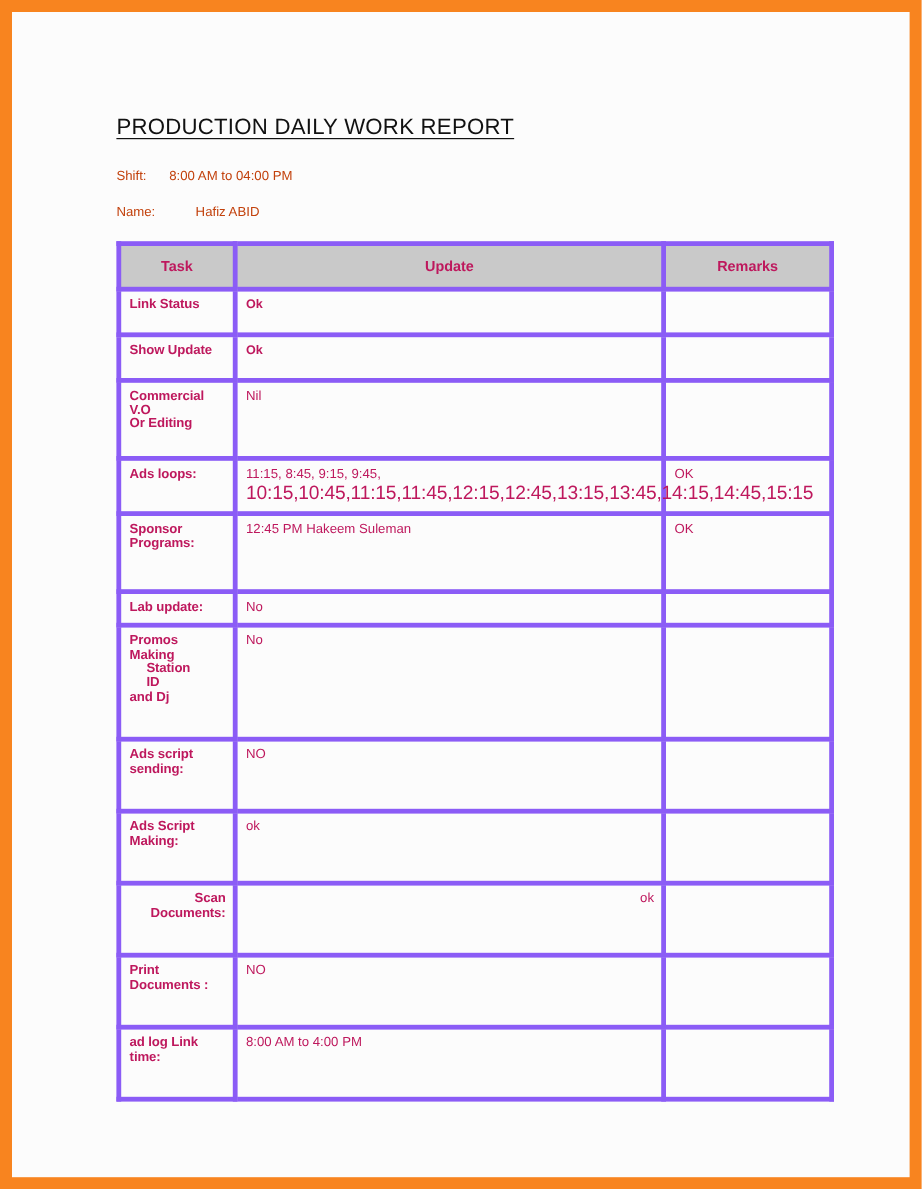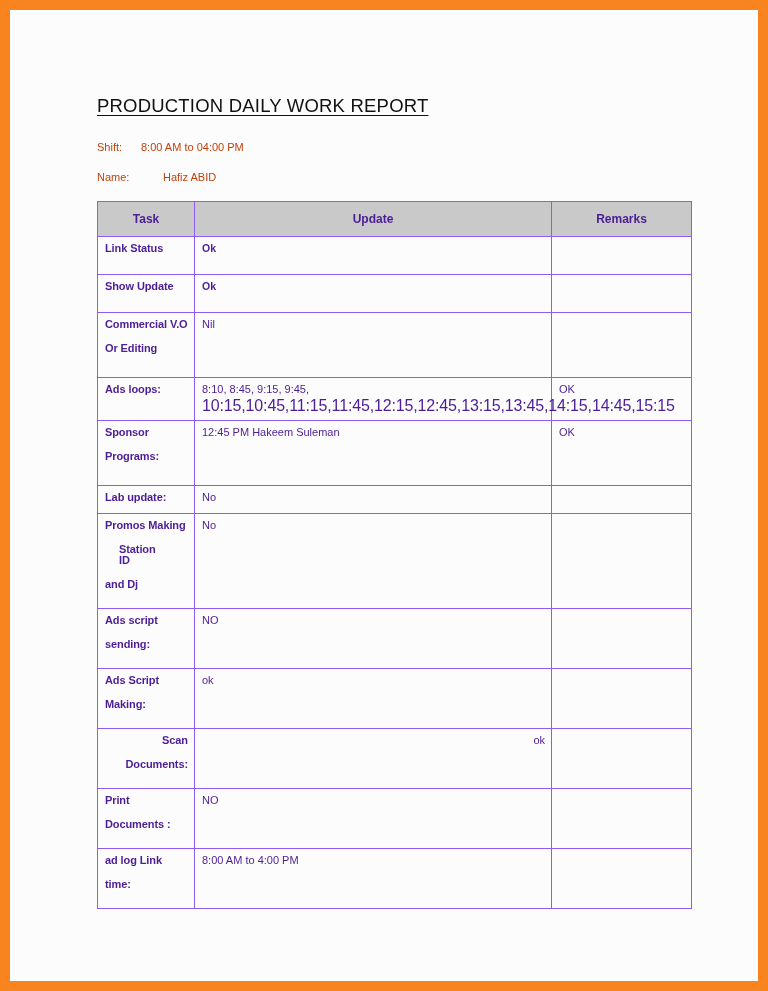--- a/index.html
+++ b/index.html
@@ -54,25 +54,25 @@
   .meta-name  .meta-label { width: 66px; }
 
   table.report {
     margin-left: 10px;
     margin-top: 13px;
     border-collapse: collapse;
     width: 594px;
     table-layout: fixed;
   }
   table.report td, table.report th {
-    border: 1px solid #8b5cf6;
+    border: 4px solid #8b5cf6;
     vertical-align: top;
     padding: 6px 6px 6px 7px;
     font-size: 11px;
-    color: #4c1d95;
+    color: #be185d;
     line-height: 1.05;
   }
   table.report th {
     background: #c9c9c9;
     text-align: center;
     font-weight: bold;
     font-size: 12px;
     height: 26px;
     vertical-align: middle;
     padding: 4px 6px;
@@ -86,21 +86,21 @@
     font-size: 10.5px;
     letter-spacing: -0.1px;
   }
   td.update-cell, td.remarks-cell {
     font-weight: normal;
     font-size: 11px;
   }
   td.update-cell.bold-val { font-weight: bold; font-size: 10.5px; }
 
   .ln { display: block; }
-  .ln + .ln { margin-top: 12px; }
+  .ln + .ln { margin-top: 0; }
   .ln.tight + .ln.tight { margin-top: 2px; }
   .ln.indent { padding-left: 14px; }
   .gap-wide { display: inline-block; width: 22px; }
 
   .nowrap-small { white-space: nowrap; font-size: 16px; letter-spacing: -0.15px; }
 </style>
 </head>
 <body>
 
 <div class="page">
@@ -158,21 +158,21 @@
             </td>
             <td class="remarks-cell">
               <span class="ln"></span>
             </td>
           </tr>
           <tr>
             <td class="task-cell">
               <span class="ln">Ads loops:</span>
             </td>
             <td class="update-cell">
-              <span class="ln tight">8:10, 8:45, 9:15, 9:45,</span>
+              <span class="ln tight">11:15, 8:45, 9:15, 9:45,</span>
               <span class="ln tight nowrap-small">10:15,10:45,11:15,11:45,12:15,12:45,13:15,13:45,14:15,14:45,15:15</span>
             </td>
             <td class="remarks-cell">
               <span class="ln">OK</span>
             </td>
           </tr>
           <tr style="height: 65px;">
             <td class="task-cell">
               <span class="ln">Sponsor</span>
               <span class="ln">Programs:</span>

